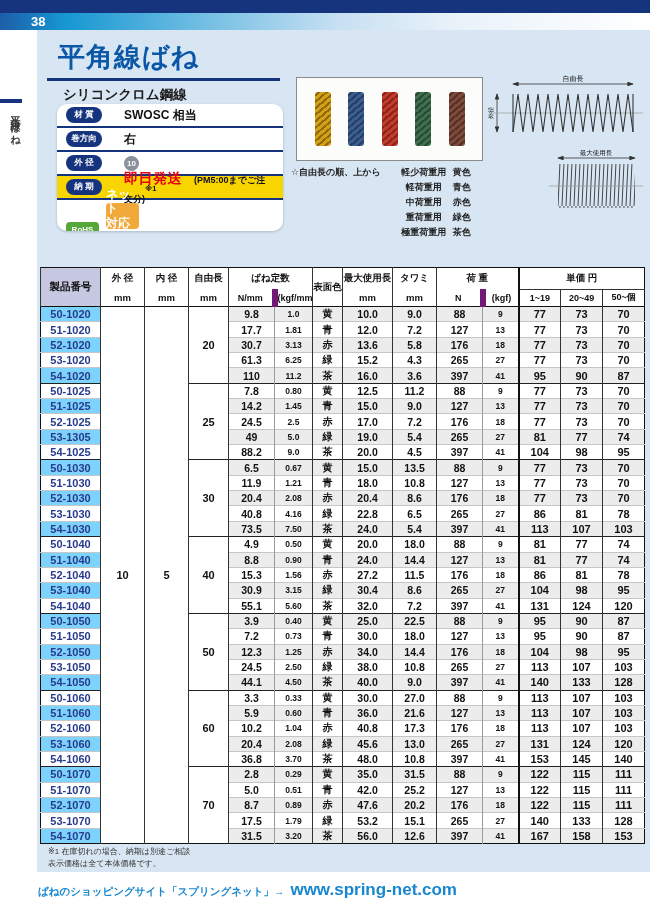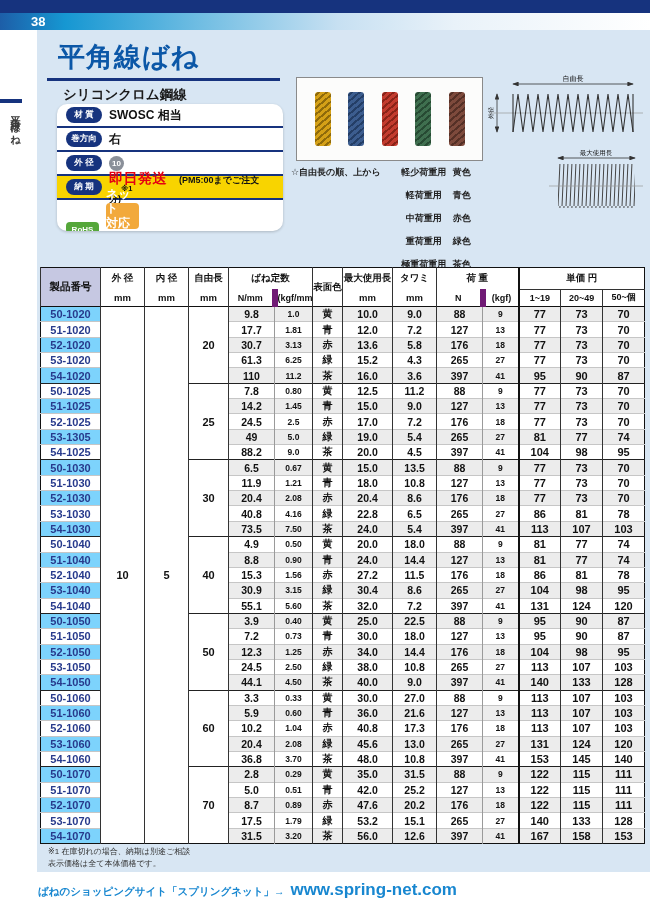--- a/index.html
+++ b/index.html
@@ -20,21 +20,21 @@
   
   .panel { position:absolute; left:37px; top:30px; width:613px; height:842px; background:#d8e6f3; }
 
   .title { position:absolute; left:21px; top:9px; font-size:27px; font-weight:bold; color:#0b57a7; letter-spacing:1px; }
   .title-underline { position:absolute; left:10px; top:48px; width:233px; height:3px; background:#16337e; }
   .subtitle { position:absolute; left:26px; top:56px; font-size:13.5px; font-weight:bold; color:#1a1a1a; }
 
   
   .spec-card { position:absolute; left:20px; top:74px; width:226px; height:127px; background:#fff;
     border-radius:10px; overflow:hidden; box-shadow:0 1px 3px rgba(0,0,0,.2); }
-  .spec-row { display:flex; align-items:center; height:24px; padding:0 9px; border-bottom:2px solid #16337e; gap:7px; }
+  .spec-row { display:flex; align-items:center; height:24px; padding:0 9px; border-bottom:2px solid #16337e; gap:22px; }
   .spec-row.delivery { background:#f8d400; }
   .spec-row.badges { border-bottom:none; height:31px; gap:7px; }
   .pill { background:#16337e; color:#fff; font-size:8.5px; font-weight:bold; border-radius:9px;
     padding:2px 0; width:36px; text-align:center; flex:0 0 auto; }
   .spec-val { font-size:12px; font-weight:bold; color:#111; }
   .od-circle { width:15px; height:15px; border-radius:50%; background:#8a9099; color:#fff; font-size:8px;
     font-weight:bold; display:flex; align-items:center; justify-content:center; }
   .delivery-main { color:#e50012; font-size:14px; font-weight:bold; letter-spacing:.5px; }
   .delivery-note { color:#111; font-size:9px; font-weight:bold; margin-left:12px; }
   .delivery-ref { color:#111; font-size:7.5px; font-weight:bold; vertical-align:top; position:relative; top:-4px; }
@@ -44,21 +44,21 @@
   .badge.net { background:#f2a93b; }
 
   
   .springs-box { position:absolute; left:259px; top:47px; width:187px; height:84px; background:#fcfcfb;
     border:1.5px solid #8a8a8a; display:flex; align-items:center; justify-content:space-evenly; }
   .spring { width:16px; height:54px; border-radius:3px; }
 
   
   .legend { position:absolute; left:254px; top:136px; display:flex; gap:14px;text-align:center; }
   .legend-title { font-size:9px; font-weight:bold; color:#222; white-space:nowrap; }
-  .legend-items { display:flex; flex-direction:column; gap:10px; }
+  .legend-items { display:flex; flex-direction:column; gap:2px; }
   .legend-item { display:flex; font-size:9px; font-weight:bold; color:#222; }
   .legend-use { width:58px; }
 
   
   .diagram { position:absolute; left:448px; top:44px; }
   .diagram svg text { font-family:"Liberation Sans","DejaVu Sans",sans-serif; }
 
   
   .notes { position:absolute; left:8px; top:218px; color:#111; }
   .notes .n1 { font-size:9px; font-weight:bold; }

